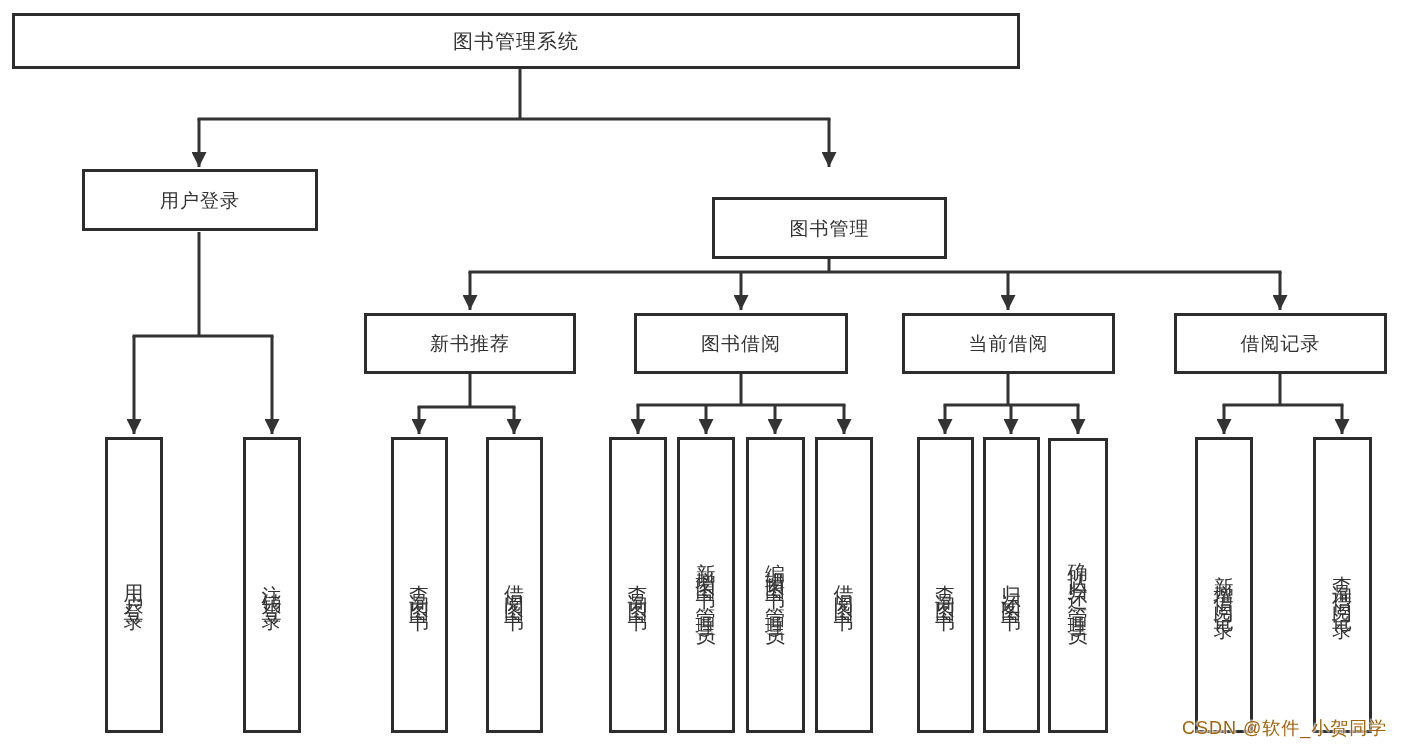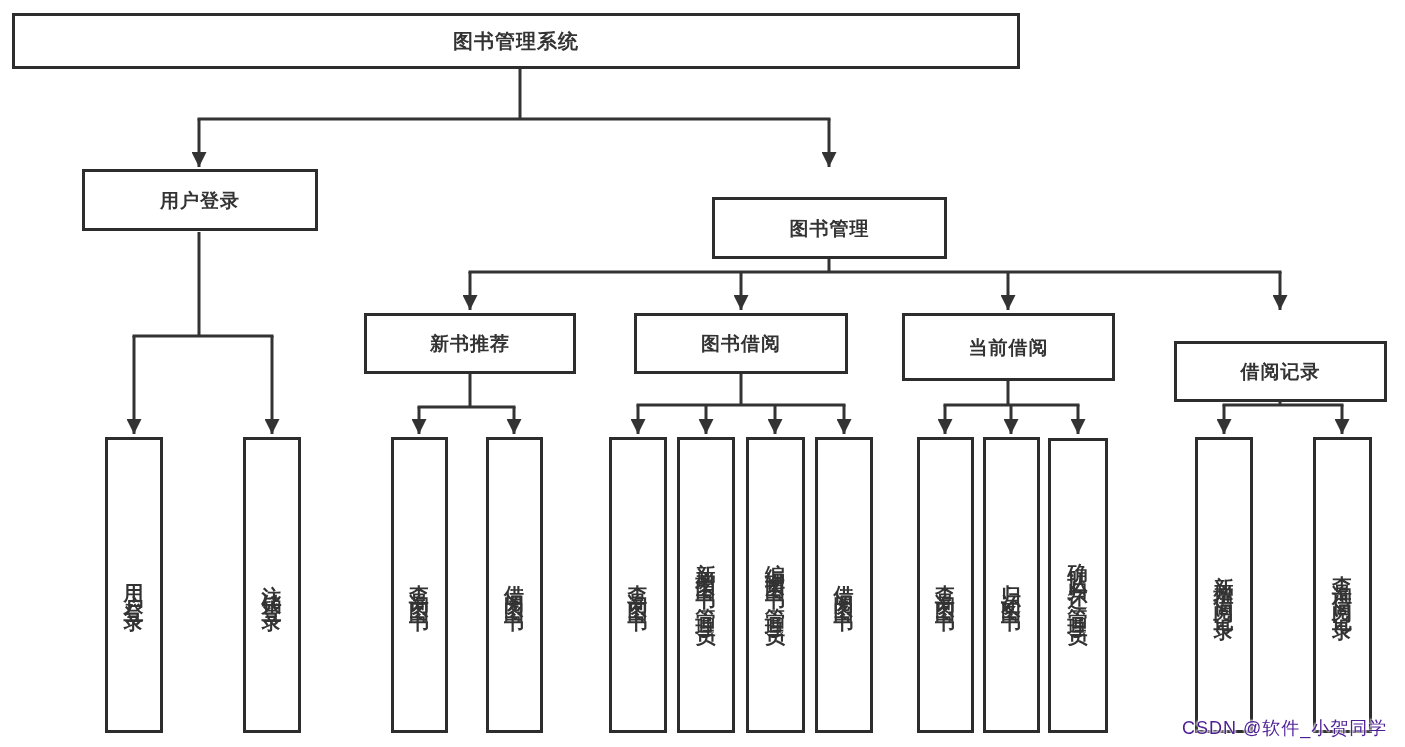--- a/index.html
+++ b/index.html
@@ -19,42 +19,41 @@
     position: absolute; left: 0; top: 0;
     pointer-events: none;
   }
   .node {
     position: absolute;
     display: flex; align-items: center; justify-content: center;
     border: 3px solid #2d2d2d;
     background: #ffffff;
     color: #333333;
     text-align: center;
-    font-weight: bold;
   }
   .hnode {
     font-size: 19px;
     letter-spacing: 1px;
     line-height: 1;
   }
   .root-node { font-size: 20px; }
   .vnode {
     writing-mode: vertical-lr;
     text-orientation: mixed;
     font-size: 20px;
     letter-spacing: 9px;
     line-height: 1;
     padding-top: 4px;
   }
   .watermark {
     position: absolute;
     left: 1182px; top: 716px;
     z-index: 5;
     font-size: 18px;
-    color: #4c1d95;
+    color: #a16207;
     letter-spacing: 1px;
     text-shadow: 0 0 2px #ffffff, 1px 1px 2px #ffffff, -1px -1px 2px #ffffff;
     white-space: nowrap;
   }
 </style>
 </head>
 <body>
 
 <div class="canvas">
 
@@ -103,22 +102,22 @@
     </g>
   </svg>
 
   <div class="node hnode root-node" style="left:12px; top:13px; width:1008px; height:56px;">图书管理系统</div>
 
   <div class="node hnode" style="left:82px; top:169px; width:236px; height:62px;">用户登录</div>
   <div class="node hnode" style="left:712px; top:169px; width:235px; height:62px;margin-top:28px;">图书管理</div>
 
   <div class="node hnode" style="left:364px; top:313px; width:212px; height:61px;">新书推荐</div>
   <div class="node hnode" style="left:634px; top:313px; width:214px; height:61px;text-align:center;">图书借阅</div>
-  <div class="node hnode" style="left:902px; top:313px; width:213px; height:68px;">当前借阅</div>
-  <div class="node hnode" style="left:1174px; top:313px; width:213px; height:61px;margin-top:28px;">借阅记录</div>
+  <div class="node hnode" style="left:902px; top:313px; width:213px; height:61px;">当前借阅</div>
+  <div class="node hnode" style="left:1174px; top:313px; width:213px; height:61px;">借阅记录</div>
 
   <div class="node vnode" style="left:105px; top:437px; width:58px; height:296px;">用户登录</div>
   <div class="node vnode" style="left:243px; top:437px; width:58px; height:296px;">注销登录</div>
 
   <div class="node vnode" style="left:391px; top:437px; width:57px; height:296px;">查询图书</div>
   <div class="node vnode" style="left:486px; top:437px; width:57px; height:296px;">借阅图书</div>
 
   <div class="node vnode" style="left:609px; top:437px; width:58px; height:296px;">查询图书</div>
   <div class="node vnode" style="left:677px; top:437px; width:58px; height:296px;">新增图书（管理员）</div>
   <div class="node vnode" style="left:746px; top:437px; width:59px; height:296px;">编辑图书（管理员）</div>

